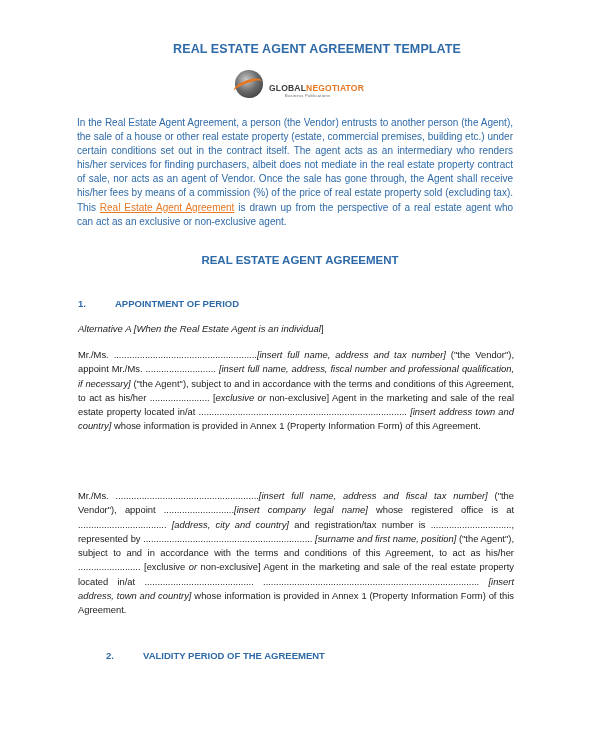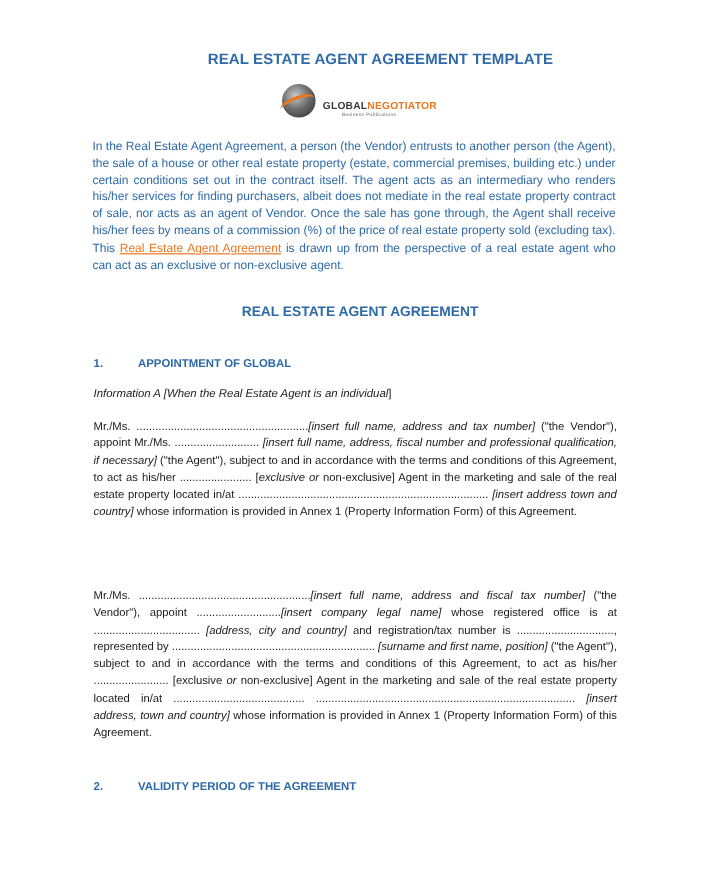--- a/index.html
+++ b/index.html
@@ -38,24 +38,24 @@
     <div class="logo-text">
       <div class="logo-main"><span class="g">GLOBAL</span><span class="n">NEGOTIATOR</span></div>
       <div class="logo-sub">Business Publications</div>
     </div>
   </div>
 
   <div class="intro"><span>In the Real Estate Agent Agreement, a person (the Vendor) entrusts to another person (the Agent), the sale of a house or other real estate property (estate, commercial premises, building etc.) under certain conditions set out in the contract itself. The agent acts as an intermediary who renders his/her services for finding purchasers, albeit does not mediate in the real estate property contract of sale, nor acts as an agent of Vendor. Once the sale has gone through, the Agent shall receive his/her fees by means of a commission (%) of the price of real estate property sold (excluding tax). This </span><span class="link">Real Estate Agent Agreement</span><span> is drawn up from the perspective of a real estate agent who can act as an exclusive or non-exclusive agent.</span></div>
 
   <div class="heading2">REAL ESTATE AGENT AGREEMENT</div>
 
-  <div class="section" style="top:298px;"><span class="num">1.</span><span>APPOINTMENT OF GLOBAL</span></div>
+  <div class="section" style="top:298px;"><span class="num">1.</span><span>APPOINTMENT OF PERIOD</span></div>
 
-  <div class="alt" style="top:323px;"><span>Information A [</span><span>When the Real Estate Agent is an individual</span><span class="up">]</span></div>
+  <div class="alt" style="top:323px;"><span>Alternative A [</span><span>When the Real Estate Agent is an individual</span><span class="up">]</span></div>
 
   <div class="para" style="top:348px;"><span>Mr./Ms. .......................................................</span><i>[insert full name, address and tax number]</i><span> ("the Vendor"), appoint Mr./Ms. ........................... </span><i>[insert full name, address, fiscal number and professional qualification, if necessary]</i><span> ("the Agent"), subject to and in accordance with the terms and conditions of this Agreement, to act as his/her ....................... [</span><i>exclusive </i><i>or</i><span> non-exclusive] Agent in the marketing and sale of the real estate property located in/at ................................................................................ </span><i>[insert address town and country]</i><span> whose information is provided in Annex 1 (Property Information Form) of this Agreement.</span></div>
 
 
   <div class="para" style="top:489px;"><span>Mr./Ms.    .......................................................</span><i>[insert full name, address and fiscal tax number]</i><span> ("the Vendor"), appoint ...........................</span><i>[insert company legal name]</i><span> whose registered office is at .................................. </span><i>[address, city and country]</i><span> and registration/tax number is ..............................., represented by ................................................................. </span><i>[surname and first name, position]</i><span> ("the Agent"), subject to and in accordance with the terms and conditions of this Agreement, to act as his/her ........................ [exclusive </span><i>or</i><span> non-exclusive] Agent in the marketing and sale of the real estate property located in/at .......................................... ................................................................................... </span><i>[insert address, town and country]</i><span> whose information is provided in Annex 1 (Property Information Form) of this Agreement.</span></div>
 
-  <div class="section" style="top:650px;"><span class="num">2.</span><span>VALIDITY PERIOD OF THE AGREEMENT</span></div>
+  <div class="section" style="top:650px;margin-left:28px;"><span class="num">2.</span><span>VALIDITY PERIOD OF THE AGREEMENT</span></div>
 
 </div>
 
 </body></html>

